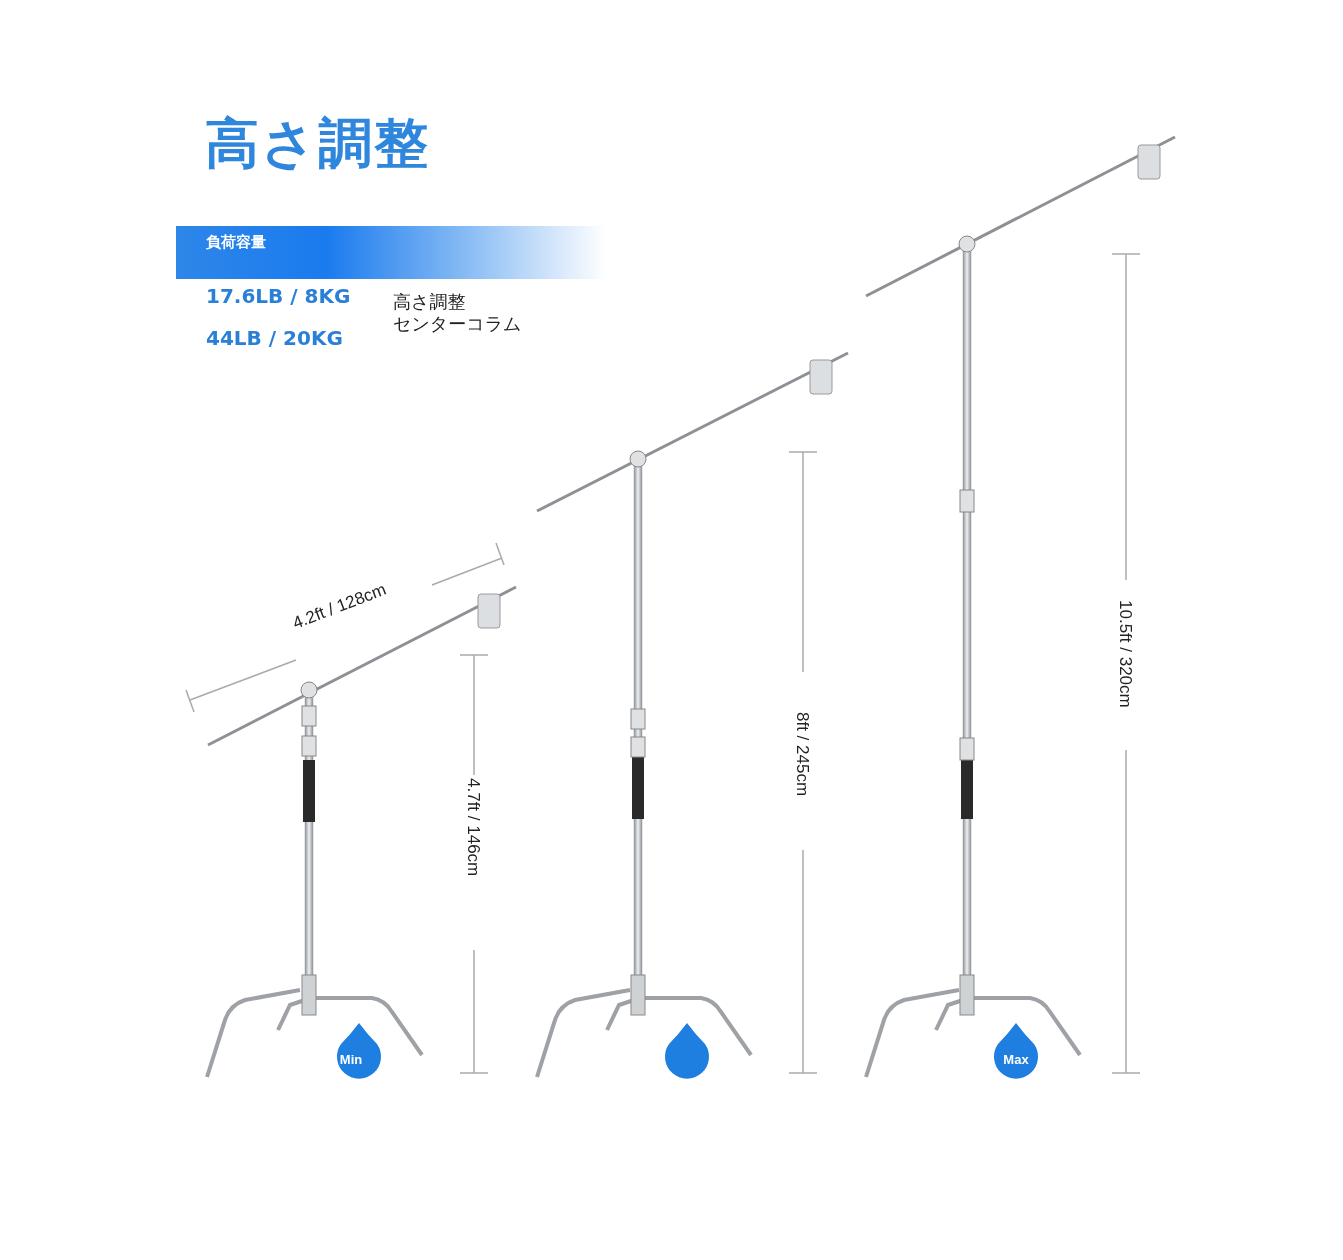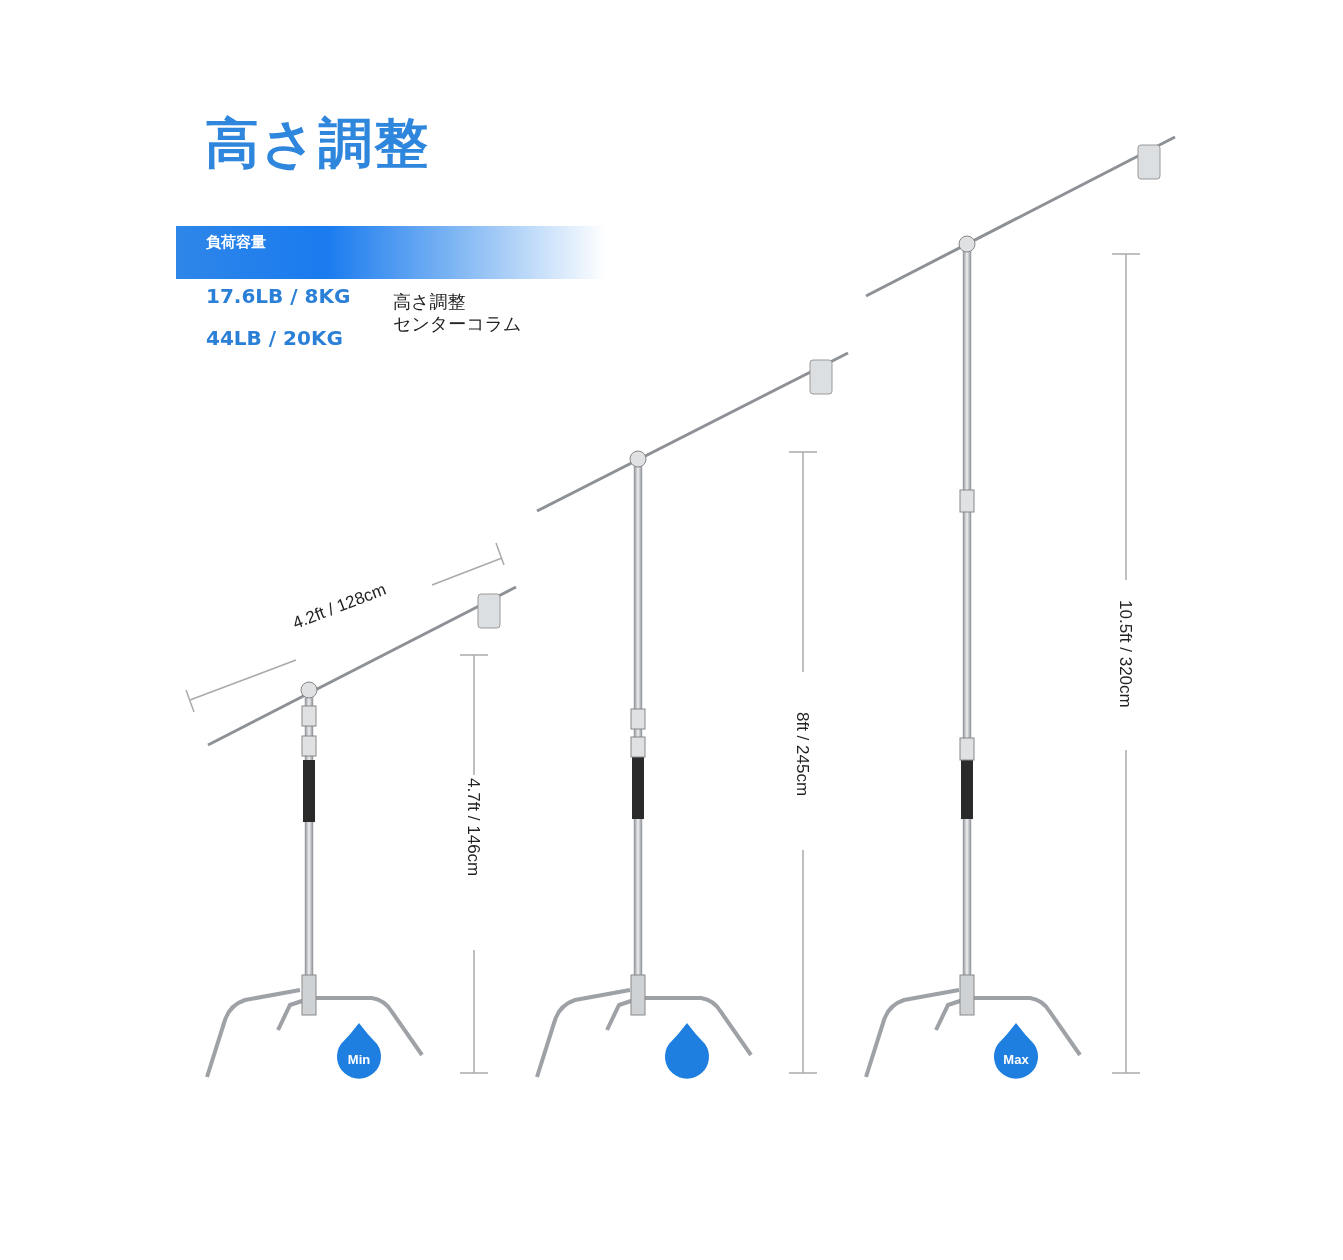--- a/index.html
+++ b/index.html
@@ -102,21 +102,21 @@
     <rect x="960" y="975" width="14" height="40" fill="#cfd2d5" stroke="#888"></rect>
   </g>
 
   <g fill="#1f7fe0">
     <path d="M359 1023 Q368 1035 377 1044 A22 22 0 1 1 341 1044 Q350 1035 359 1023 Z"></path>
     <path d="M687 1023 Q696 1035 705 1044 A22 22 0 1 1 669 1044 Q678 1035 687 1023 Z"></path>
     <path d="M1016 1023 Q1025 1035 1034 1044 A22 22 0 1 1 998 1044 Q1007 1035 1016 1023 Z"></path>
   </g>
 </svg>
 
-<div class="badge" style="left:336px;top:1030px">
+<div class="badge" style="left:328px;top:1030px">
   <span class="badge-label">Min</span>
 </div>
 <div class="badge" style="left:664px;top:1064px">
   <span class="badge-label">Mid</span>
 </div>
 <div class="badge" style="left:993px;top:1030px">
   <span class="badge-label">Max</span>
 </div>
 
 <div class="dim" style="left:290px;top:615px;transform:rotate(-21deg);transform-origin:left top;">4.2ft / 128cm</div>

